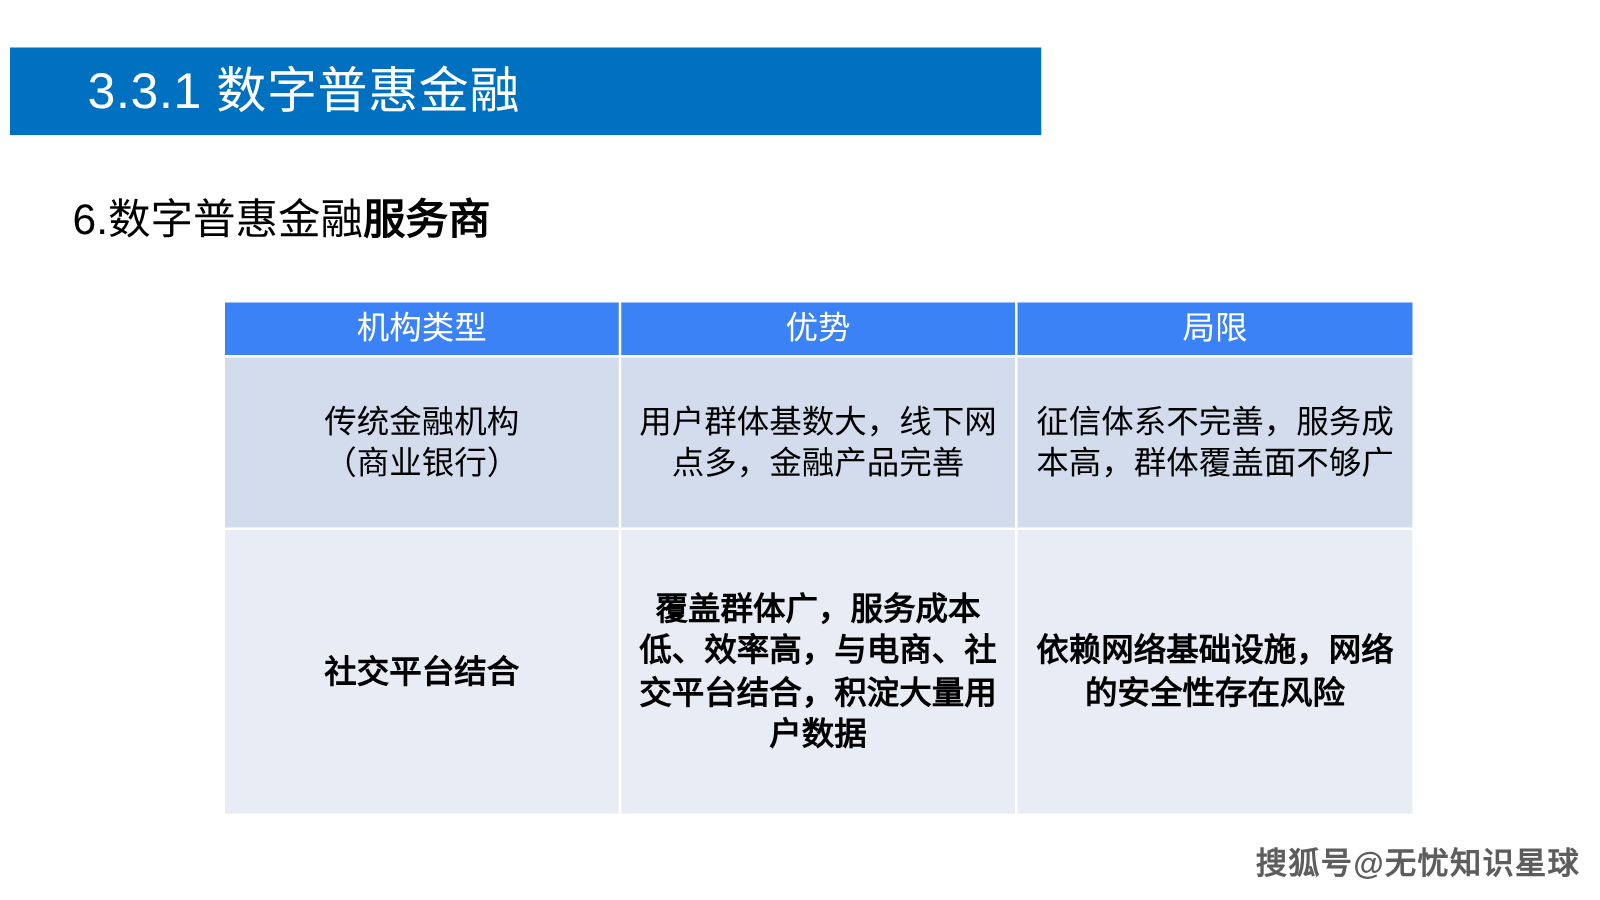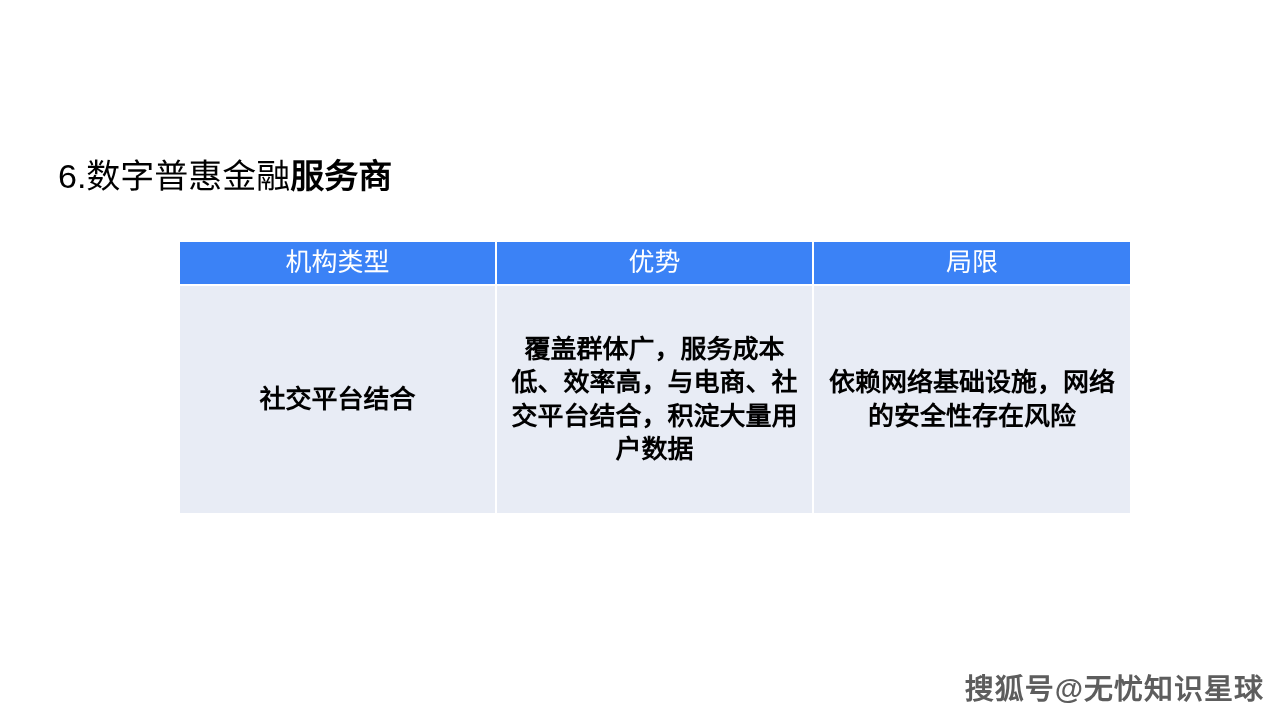--- a/index.html
+++ b/index.html
@@ -102,53 +102,68 @@
   .cell-text {
     display: block;
     white-space: pre-line;
   }
 
   
   .watermark {
     position: absolute;
     right: 16px;
     bottom: 16px;
-    font-size: 29px;
+    font-size: 25px;
     line-height: 1;
     font-weight: 700;
     color: #3a3a3a;
     opacity: 0.82;
     letter-spacing: 1px;
     white-space: nowrap;
   }
 </style>
 </head>
 <body>
 
 <div class="slide">
 
+  <div class="title-banner">
+    <span class="title-banner-text">3.3.1 数字普惠金融</span>
+  </div>
 
   <div class="section-heading">
     <span class="normal">6.数字普惠金融</span><span class="strong">服务商</span>
   </div>
 
   <table class="data-table">
     <colgroup>
       <col class="c1">
         <col class="c2">
         <col class="c3">
     </colgroup>
     <thead>
       <tr>
         <th>机构类型</th>
         <th>优势</th>
         <th>局限</th>
       </tr>
     </thead>
     <tbody>
+      <tr class="row-a">
+        <td>
+          <span class="cell-text">传统金融机构
+（商业银行）</span>
+        </td>
+        <td>
+          <span class="cell-text">用户群体基数大，线下网点多，金融产品完善</span>
+        </td>
+        <td>
+          <span class="cell-text">征信体系不完善，服务成本高，群体覆盖面不够广</span>
+        </td>
+      </tr>
       <tr class="row-b">
         <td>
           <span class="cell-text">社交平台结合</span>
         </td>
         <td>
           <span class="cell-text">覆盖群体广，服务成本低、效率高，与电商、社交平台结合，积淀大量用户数据</span>
         </td>
         <td>
           <span class="cell-text">依赖网络基础设施，网络的安全性存在风险</span>
         </td>

